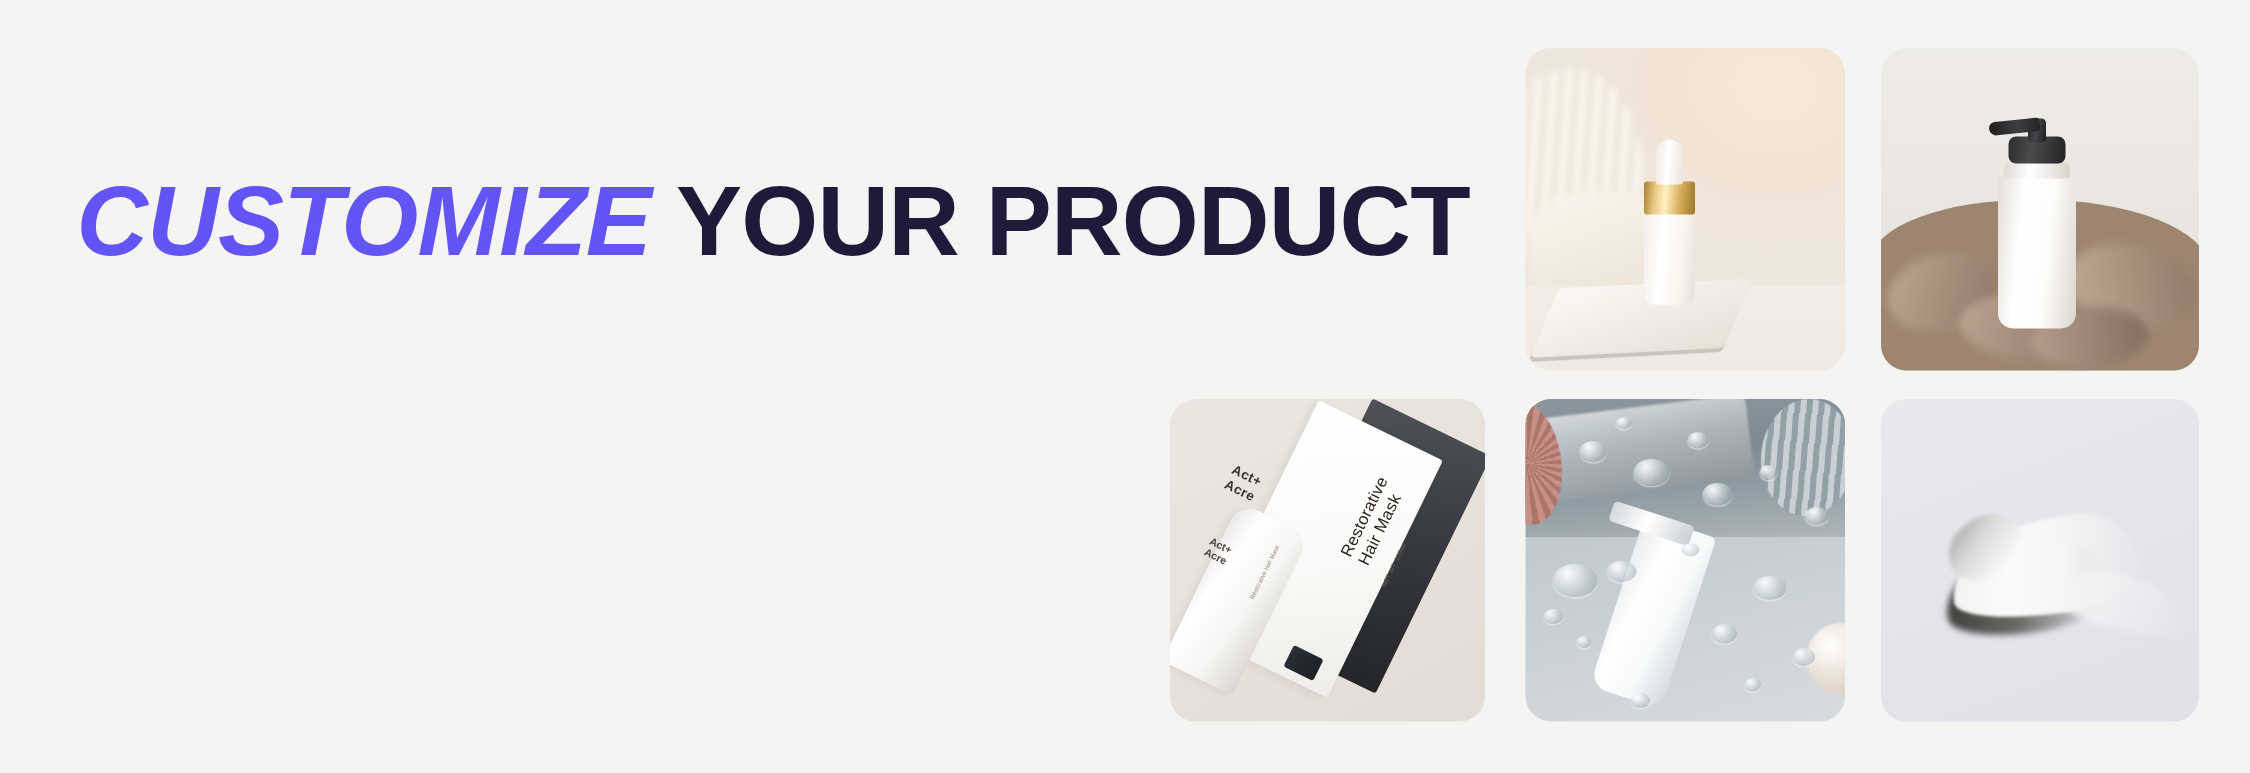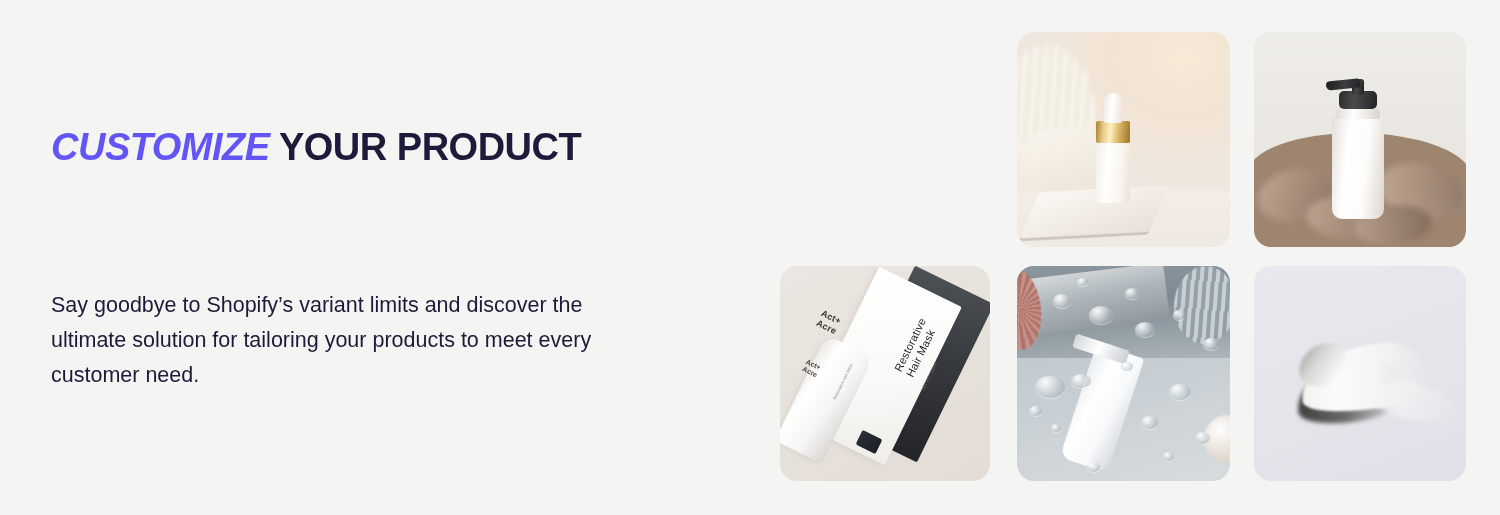--- a/index.html
+++ b/index.html
@@ -24,21 +24,21 @@
   
   .copy {
     position: absolute;
     left: 51px;
     top: 118px;
     width: 700px;
   }
 
   .headline {
     margin: 0;
-    font-size: 38px;
+    font-size: 66px;
     line-height: 58px;
     font-weight: 700;
     letter-spacing: -0.5px;
     color: #1E1B3A;
     white-space: nowrap;
   }
   .headline .accent {
     color: #6355F5;
     font-style: italic;
     font-weight: 700;
@@ -323,21 +323,20 @@
 <body>
 
 <div class="stage">
 
   <div class="copy">
     <h1 class="headline">
       <span class="accent">CUSTOMIZE</span><span class="plain"> YOUR PRODUCT</span>
     </h1>
   </div>
 
-  <p class="subcopy">Say goodbye to Shopify’s variant limits and discover the ultimate solution for tailoring your products to meet every customer need.</p>
 
   <div class="card c1">
     <div class="knit"></div>
     <div class="knit2"></div>
     <div class="surface"></div>
     <div class="marble"></div>
     <div class="bottle"></div>
     <div class="collar"></div>
     <div class="cap"></div>
   </div>

